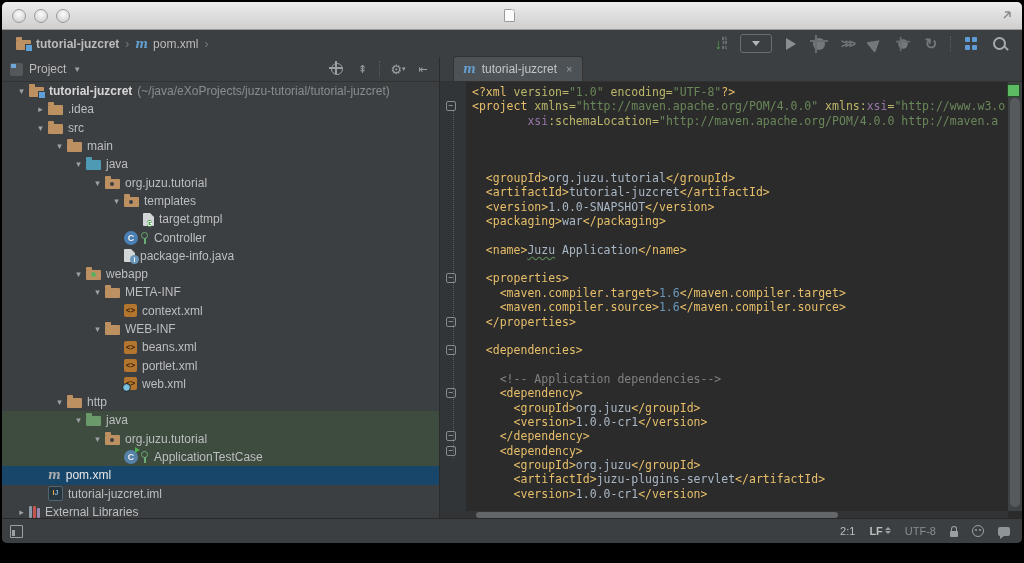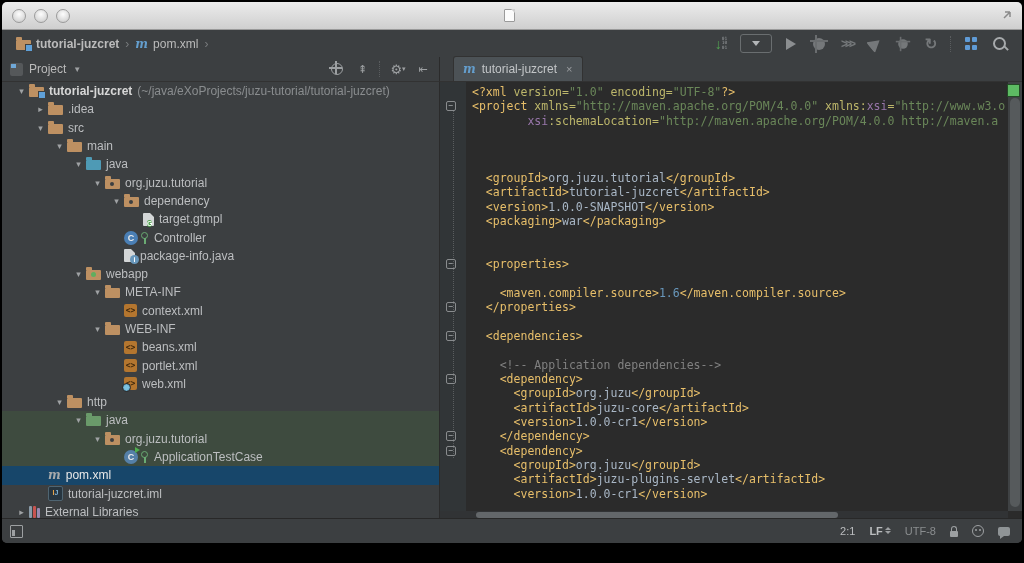--- a/index.html
+++ b/index.html
@@ -285,21 +285,21 @@
             <span class="lbl">java</span>
           </div>
           <div class="tree-row" style="padding-left: 88px;">
             <span class="arrow">▾</span>
             <span class="i-folder pkg"></span>
             <span class="lbl">org.juzu.tutorial</span>
           </div>
           <div class="tree-row" style="padding-left: 107px;">
             <span class="arrow">▾</span>
             <span class="i-folder pkg"></span>
-            <span class="lbl">dependency</span>
+            <span class="lbl">templates</span>
           </div>
           <div class="tree-row" style="padding-left: 126px;">
             <span class="arrow"></span>
             <span class="i-page"><span class="badge g">G</span></span>
             <span class="lbl">target.gtmpl</span>
           </div>
           <div class="tree-row" style="padding-left: 107px;">
             <span class="arrow"></span>
             <span class="i-class">C</span>
             <span class="i-key"></span>
@@ -433,30 +433,35 @@
           <div class="cl">
             <span class="g"></span>
             <span class="t"><span class="tk-t">  &lt;packaging&gt;</span><span class="tk-x">war</span><span class="tk-t">&lt;/packaging&gt;</span></span>
           </div>
           <div class="cl">
             <span class="g"></span>
             <span class="t"></span>
           </div>
           <div class="cl">
             <span class="g"></span>
+            <span class="t"><span class="tk-t">  &lt;name&gt;</span><span class="tk-u">Juzu</span><span class="tk-x"> Application</span><span class="tk-t">&lt;/name&gt;</span></span>
+          </div>
+          <div class="cl">
+            <span class="g"></span>
             <span class="t"></span>
           </div>
           <div class="cl">
             <span class="g">
               <span class="fold">−</span>
             </span>
             <span class="t"><span class="tk-t">  &lt;properties&gt;</span></span>
           </div>
           <div class="cl">
             <span class="g"></span>
+            <span class="t"><span class="tk-t">    &lt;maven.compiler.target&gt;</span><span class="tk-n">1.6</span><span class="tk-t">&lt;/maven.compiler.target&gt;</span></span>
           </div>
           <div class="cl">
             <span class="g"></span>
             <span class="t"><span class="tk-t">    &lt;maven.compiler.source&gt;</span><span class="tk-n">1.6</span><span class="tk-t">&lt;/maven.compiler.source&gt;</span></span>
           </div>
           <div class="cl">
             <span class="g">
               <span class="fold">−</span>
             </span>
             <span class="t"><span class="tk-t">  &lt;/properties&gt;</span></span>
@@ -481,24 +486,20 @@
           </div>
           <div class="cl">
             <span class="g">
               <span class="fold">−</span>
             </span>
             <span class="t"><span class="tk-t">    &lt;dependency&gt;</span></span>
           </div>
           <div class="cl">
             <span class="g"></span>
             <span class="t"><span class="tk-t">      &lt;groupId&gt;</span><span class="tk-x">org.juzu</span><span class="tk-t">&lt;/groupId&gt;</span></span>
-          </div>
-          <div class="cl">
-            <span class="g"></span>
-            <span class="t"><span class="tk-t">      &lt;artifactId&gt;</span><span class="tk-x">juzu-core</span><span class="tk-t">&lt;/artifactId&gt;</span></span>
           </div>
           <div class="cl">
             <span class="g"></span>
             <span class="t"><span class="tk-t">      &lt;version&gt;</span><span class="tk-x">1.0.0-cr1</span><span class="tk-t">&lt;/version&gt;</span></span>
           </div>
           <div class="cl">
             <span class="g">
               <span class="fold">−</span>
             </span>
             <span class="t"><span class="tk-t">    &lt;/dependency&gt;</span></span>

